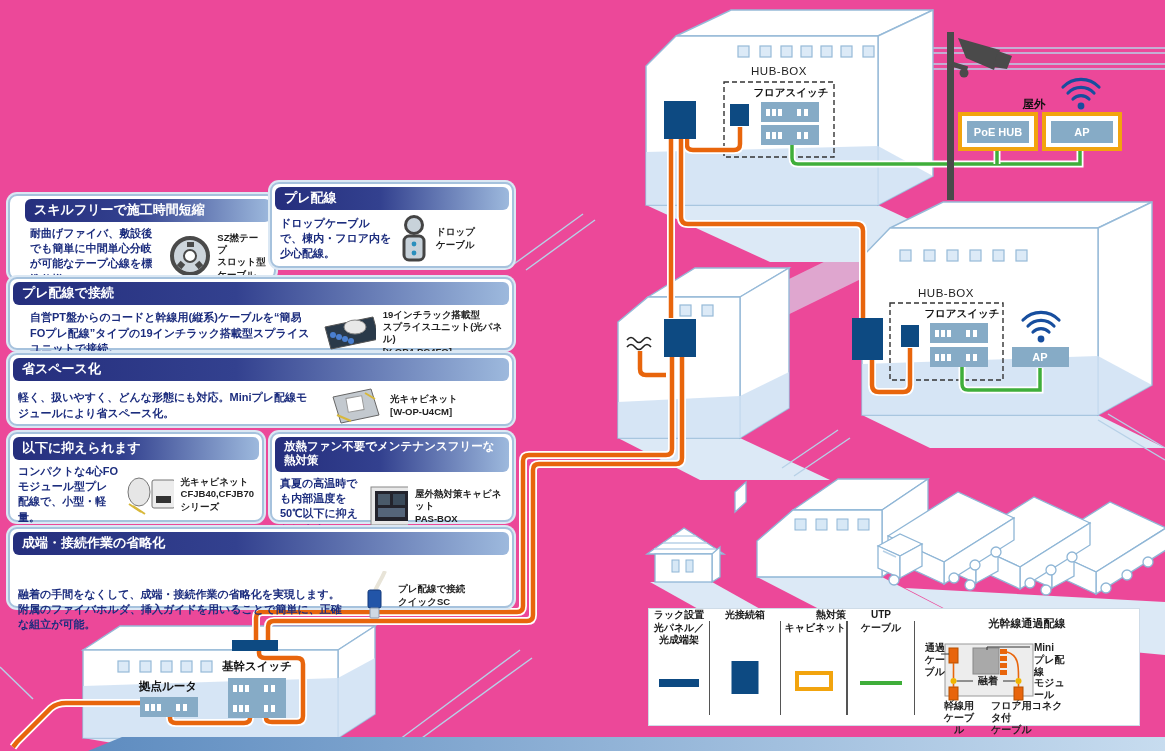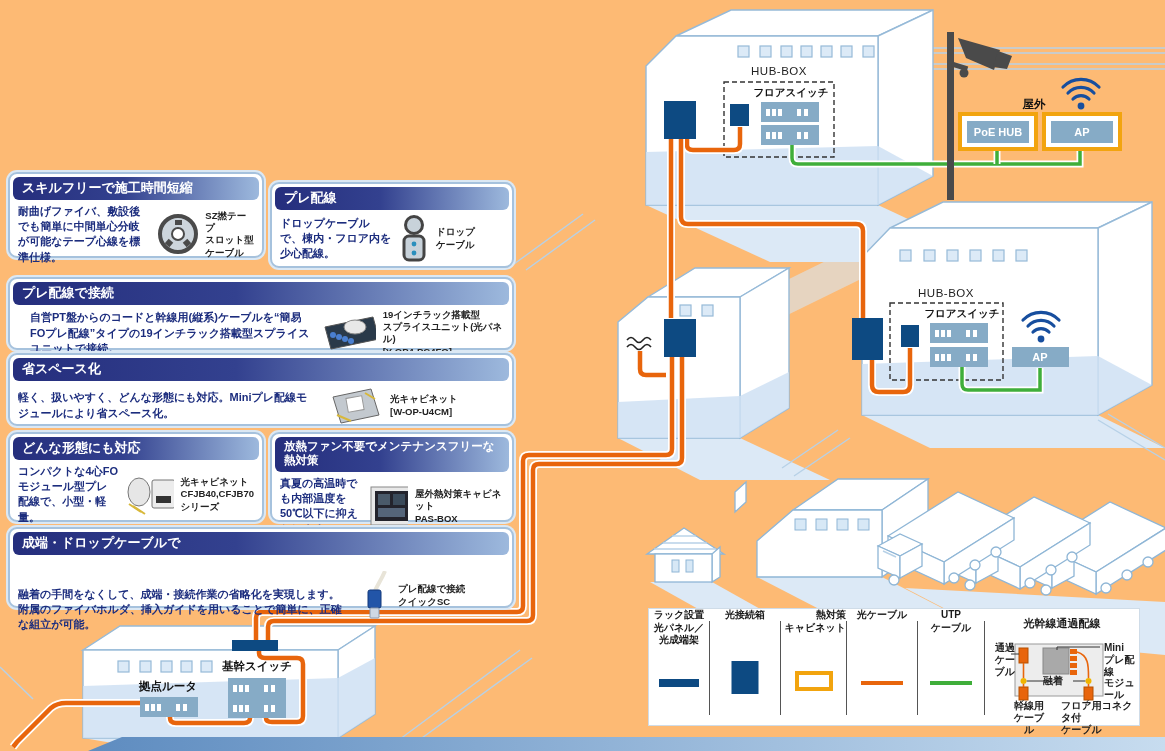--- a/index.html
+++ b/index.html
@@ -1,16 +1,16 @@
 <!DOCTYPE html>
 <html><head>
 <meta charset="utf-8">
 <style>
   html,body{margin:0;padding:0;}
-  .stage{position:relative;width:1165px;height:751px;background:#fdba74;overflow:hidden;
+  .stage{position:relative;width:1165px;height:751px;background:#ec4899;overflow:hidden;
          font-family:"Liberation Sans",sans-serif;}
   
   .scene{position:absolute;left:0;top:0;}
   .bface{fill:#ffffff;stroke:#96bad8;stroke-width:1.4;}
   .bfloor{fill:#cfe1f3;opacity:.85;}
   .wedge{fill:#dce9f6;}
   .band{fill:#d7e6f4;opacity:.6;}
   .decor{stroke:#b7d1e7;stroke-width:1.4;fill:none;}
   .prop{fill:#ffffff;stroke:#8fb6d6;stroke-width:1.3;}
   .propwin{fill:#d7e8f6;stroke:#8fb6d6;stroke-width:1;}
@@ -292,21 +292,21 @@
   <text class="t-jpb" x="257" y="670" text-anchor="middle">基幹スイッチ</text>
   <text class="t-jpb" x="168" y="690" text-anchor="middle">拠点ルータ</text>
 
   <polygon points="88,751 122,737 1165,737 1165,751" fill="url(#bandGrad)"></polygon>
   <linearGradient id="bandGrad" x1="0" y1="0" x2="1" y2="0">
     <stop offset="0" stop-color="#5e8cc0"></stop>
         <stop offset="1" stop-color="#c7dcef"></stop>
   </linearGradient>
 </svg>
 
-<div class="callout" style="left:8px;top:172px;width:252px;height:82px;">
+<div class="callout" style="left:8px;top:194px;width:252px;height:82px;padding-left:12px;">
   <div class="co-head">スキルフリーで施工時間短縮</div>
   <div class="co-body">
     <div class="co-text" style="width:136px;">耐曲げファイバ、敷設後でも簡単に中間単心分岐が可能なテープ心線を標準仕様。</div>
     <svg width="44" height="44">
       <circle cx="22" cy="22" r="18" fill="#cdd5dc" stroke="#4a4a4a" stroke-width="4"></circle>
       <circle cx="22" cy="22" r="6" fill="#fff" stroke="#4a4a4a" stroke-width="2"></circle>
       <rect x="19" y="8" width="7" height="5" fill="#4a4a4a"></rect>
       <rect x="10" y="28" width="6" height="6" fill="#4a4a4a" transform="rotate(40 13 31)"></rect>
       <rect x="28" y="28" width="6" height="6" fill="#4a4a4a" transform="rotate(-40 31 31)"></rect>
     </svg>
@@ -358,21 +358,21 @@
       <rect x="22" y="12" width="16" height="14" fill="#fff" stroke="#999" transform="rotate(-10 30 19)"></rect>
       <line x1="12" y1="30" x2="26" y2="36" stroke="#d8b83a" stroke-width="2"></line>
       <line x1="40" y1="8" x2="50" y2="14" stroke="#d8b83a" stroke-width="2"></line>
     </svg>
     <div class="co-prod pre">光キャビネット
 [W-OP-U4CM]</div>
   </div>
 </div>
 
 <div class="callout" style="left:8px;top:432px;width:252px;height:86px;">
-  <div class="co-head">どんな形態にも対応</div>
+  <div class="co-head">以下に抑えられます</div>
   <div class="co-body">
     <div class="co-text" style="width:108px;">コンパクトな4心FOモジュール型プレ配線で、小型・軽量。</div>
     <svg width="52" height="44">
       <ellipse cx="14" cy="20" rx="11" ry="14" fill="#e6e6e6" stroke="#777"></ellipse>
       <line x1="4" y1="32" x2="16" y2="40" stroke="#d8b83a" stroke-width="2"></line>
       <line x1="8" y1="34" x2="20" y2="42" stroke="#d8b83a" stroke-width="2"></line>
       <rect x="27" y="8" width="23" height="28" rx="2" fill="#ececec" stroke="#777"></rect>
       <rect x="31" y="24" width="15" height="7" fill="#333"></rect>
     </svg>
     <div class="co-prod pre">光キャビネット
@@ -391,21 +391,21 @@
       <rect x="9" y="9" width="12" height="11" fill="#4a5a6a"></rect>
       <rect x="24" y="9" width="12" height="11" fill="#3a4a5a"></rect>
       <rect x="9" y="23" width="27" height="9" fill="#55657a"></rect>
     </svg>
     <div class="co-prod pre">屋外熱対策キャビネット
 PAS-BOX</div>
   </div>
 </div>
 
 <div class="callout" style="left:8px;top:527px;width:502px;height:77px;">
-  <div class="co-head">成端・ドロップケーブルで</div>
+  <div class="co-head">成端・接続作業の省略化</div>
   <div class="co-body">
     <div class="co-text" style="width:330px;margin-top:28px;">融着の手間をなくして、成端・接続作業の省略化を実現します。附属のファイバホルダ、挿入ガイドを用いることで簡単に、正確な組立が可能。</div>
     <svg width="36" height="50">
       <path d="M30,0 C26,10 22,14 20,20" stroke="#e8e4d8" stroke-width="4" fill="none"></path>
       <rect x="13" y="19" width="13" height="18" rx="2" fill="#2255a8" stroke="#13387a"></rect>
       <rect x="15" y="37" width="9" height="10" rx="1" fill="#cfd8e4" stroke="#8a9ab0"></rect>
     </svg>
     <div class="co-prod pre">プレ配線で接続
 クイックSC</div>
   </div>
@@ -423,24 +423,20 @@
     <div class="lg-label pre">光接続箱</div>
     <div class="sw sw-box"></div>
   </div>
   <div class="lg-sep"></div>
   <div class="lg-col" style="width:65px;text-align:right;">
     <div class="lg-label pre">熱対策
 キャビネット</div>
     <div class="sw sw-frame"></div>
   </div>
   <div class="lg-sep"></div>
-  <div class="lg-col" style="width:70px;">
-    <div class="lg-label pre">光ケーブル</div>
-    <div class="sw sw-oline"></div>
-  </div>
   <div class="lg-sep"></div>
   <div class="lg-col" style="width:66px;">
     <div class="lg-label pre">UTP
 ケーブル</div>
     <div class="sw sw-gline"></div>
   </div>
   <div class="lg-sep"></div>
   <div class="lg-pass">
     <div class="lg-pass-title">光幹線通過配線</div>
     <svg style="position:absolute;left:0;top:26px;" width="156" height="74">
@@ -463,21 +459,21 @@
       <line x1="26" y1="19" x2="34" y2="19" stroke="#333" stroke-width="1"></line>
       <polyline points="115,12 72,12 72,15" stroke="#333" stroke-width="1" fill="none"></polyline>
       <line x1="38.5" y1="65" x2="36" y2="68" stroke="#333" stroke-width="1"></line>
       <line x1="103.5" y1="65" x2="101" y2="68" stroke="#333" stroke-width="1"></line>
     </svg>
     <div class="mini-label pre" style="left:2px;top:33px;width:28px;text-align:right;">通過
 ケーブル</div>
     <div class="mini-label pre" style="left:119px;top:33px;width:38px;">Mini
 プレ配線
 モジュール</div>
-    <div class="mini-label" style="left:58px;top:66px;width:30px;text-align:left;background:#ededed;">融着</div>
+    <div class="mini-label" style="left:58px;top:66px;width:30px;text-align:center;background:#ededed;">融着</div>
     <div class="mini-label pre" style="left:24px;top:91px;width:40px;text-align:center;">幹線用
 ケーブル</div>
     <div class="mini-label pre" style="left:76px;top:91px;width:78px;">フロア用コネクタ付
 ケーブル</div>
   </div>
 </div>
 
 </div>
 
 </body></html>

